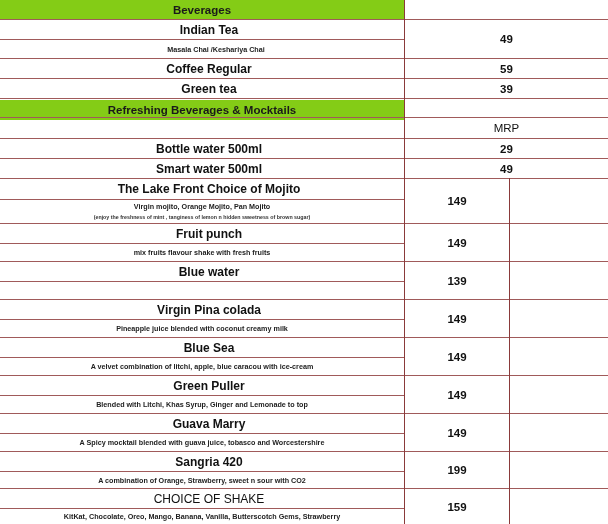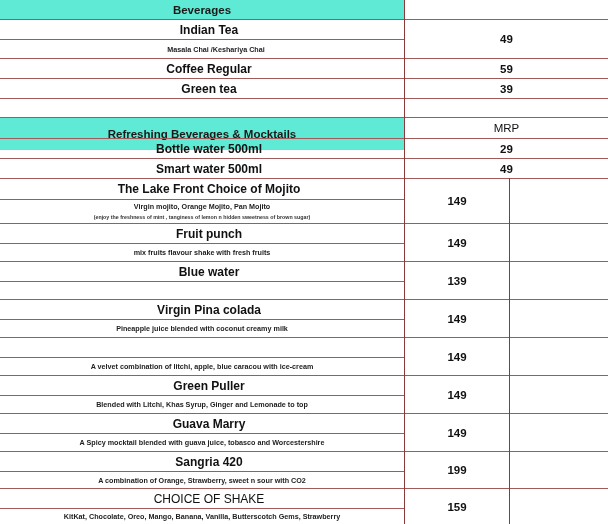--- a/index.html
+++ b/index.html
@@ -5,21 +5,21 @@
   html, body { margin:0; padding:0; background:#ffffff; }
   body { width:608px; height:524px; overflow:hidden; position:relative;
          font-family:"Liberation Sans", "DejaVu Sans", sans-serif; color:#111; }
   .menu { position:absolute; left:0; top:0; width:608px; height:524px; }
   .hline { position:absolute; left:0; width:608px; height:1px; background:#a05a5a; }
   .hline.left { width:404px; }
   .vline { position:absolute; width:1px; background:#8a3a3a; }
   .cell-left { position:absolute; left:0; width:404px; text-align:center; }
   .cell-right { position:absolute; left:405px; width:203px; text-align:center; }
   .cell-price { position:absolute; left:405px; width:104px; text-align:center; }
-  .hdr { background:#5eead4; font-weight:bold; font-size:11.5px; color:#1a1a1a; }
+  .hdr { background:#84cc16; font-weight:bold; font-size:11.5px; color:#1a1a1a; }
   .name { font-weight:bold; font-size:12px;padding-left:7px; }
   .desc { font-weight:bold; font-size:7.2px; color:#222; }
   .desc2 { font-weight:bold; font-size:5.3px; color:#333; }
   .price { font-weight:bold; font-size:11.5px; }
   .flex { display:flex; align-items:center; justify-content:center; }
 </style>
 </head>
 <body>
 
 <div class="menu">
@@ -30,21 +30,21 @@
   <div class="cell-left name flex" style="top:20px;height:19px;">Indian Tea</div>
   <div class="cell-left desc flex" style="top:40px;height:18px;padding-left:14px;">Masala Chai /Keshariya Chai</div>
   <div class="cell-right price flex" style="top:20px;height:38px;">49</div>
 
   <div class="cell-left name flex" style="top:59px;height:19px;">Coffee Regular</div>
   <div class="cell-right price flex" style="top:59px;height:19px;">59</div>
 
   <div class="cell-left name flex" style="top:79px;height:19px;">Green tea</div>
   <div class="cell-right price flex" style="top:79px;height:19px;">39</div>
 
-  <div class="cell-left hdr flex" style="top:118px;height:32px;">Refreshing Beverages &amp; Mocktails</div>
+  <div class="cell-left hdr flex" style="top:100px;height:20px;">Refreshing Beverages &amp; Mocktails</div>
   <div class="cell-right price flex" style="top:118px;height:20px;font-weight:normal;">MRP</div>
 
   <div class="cell-left name flex" style="top:139px;height:19px;">Bottle water 500ml</div>
   <div class="cell-right price flex" style="top:139px;height:19px;">29</div>
 
   <div class="cell-left name flex" style="top:159px;height:19px;">Smart water 500ml</div>
   <div class="cell-right price flex" style="top:159px;height:19px;">49</div>
 
   <div class="cell-left name flex" style="top:179px;height:20px;">The Lake Front Choice of Mojito</div>
   <div class="cell-left desc flex" style="top:200px;height:13px;">Virgin mojito, Orange Mojito, Pan Mojito</div>
@@ -55,20 +55,21 @@
   <div class="cell-left desc flex" style="top:244px;height:17px;">mix fruits flavour shake with fresh fruits</div>
   <div class="cell-price price flex" style="top:224px;height:37px;">149</div>
 
   <div class="cell-left name flex" style="top:262px;height:19px;">Blue water</div>
   <div class="cell-price price flex" style="top:262px;height:37px;">139</div>
 
   <div class="cell-left name flex" style="top:300px;height:19px;">Virgin Pina colada</div>
   <div class="cell-left desc flex" style="top:320px;height:17px;">Pineapple juice blended with coconut creamy milk</div>
   <div class="cell-price price flex" style="top:300px;height:37px;">149</div>
 
+  <div class="cell-left name flex" style="top:338px;height:19px;">Blue Sea</div>
   <div class="cell-left desc flex" style="top:358px;height:17px;">A velvet combination of litchi, apple, blue caracou with ice-cream</div>
   <div class="cell-price price flex" style="top:338px;height:37px;">149</div>
 
   <div class="cell-left name flex" style="top:376px;height:19px;">Green Puller</div>
   <div class="cell-left desc flex" style="top:396px;height:17px;">Blended with Litchi, Khas Syrup, Ginger and Lemonade to top</div>
   <div class="cell-price price flex" style="top:376px;height:37px;">149</div>
 
   <div class="cell-left name flex" style="top:414px;height:19px;">Guava Marry</div>
   <div class="cell-left desc flex" style="top:434px;height:17px;">A Spicy mocktail blended with guava juice, tobasco and  Worcestershire</div>
   <div class="cell-price price flex" style="top:414px;height:37px;">149</div>

